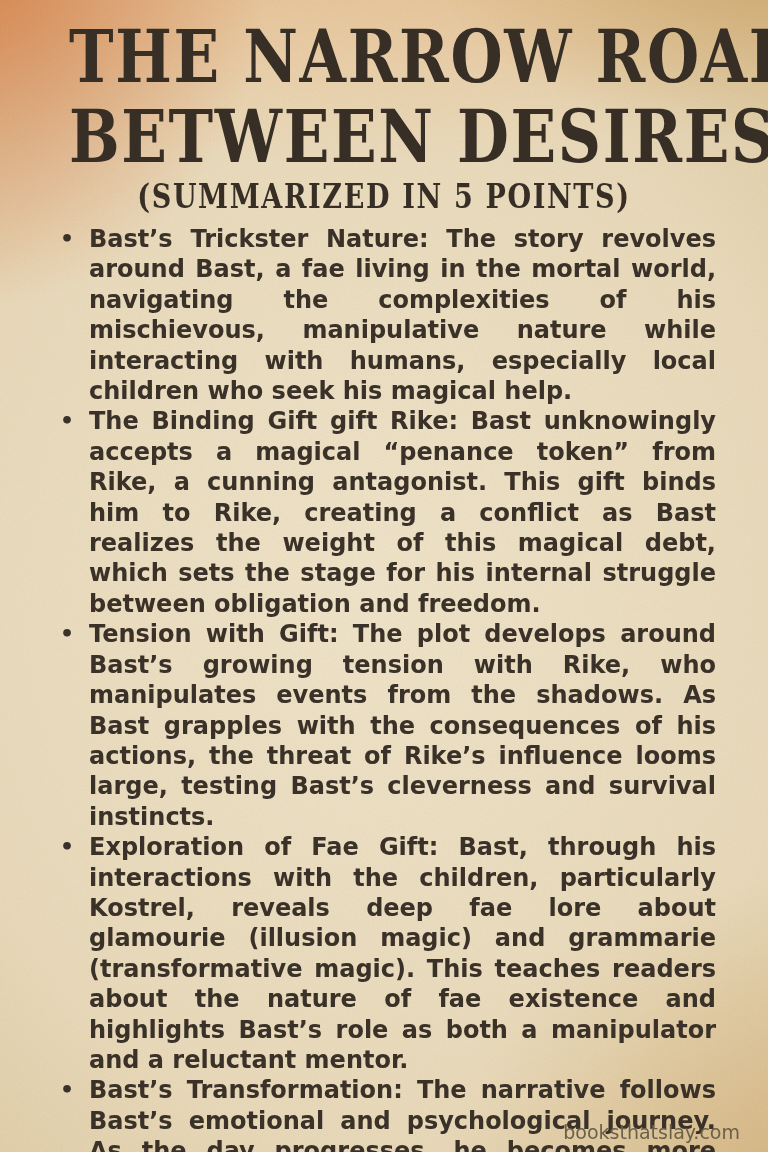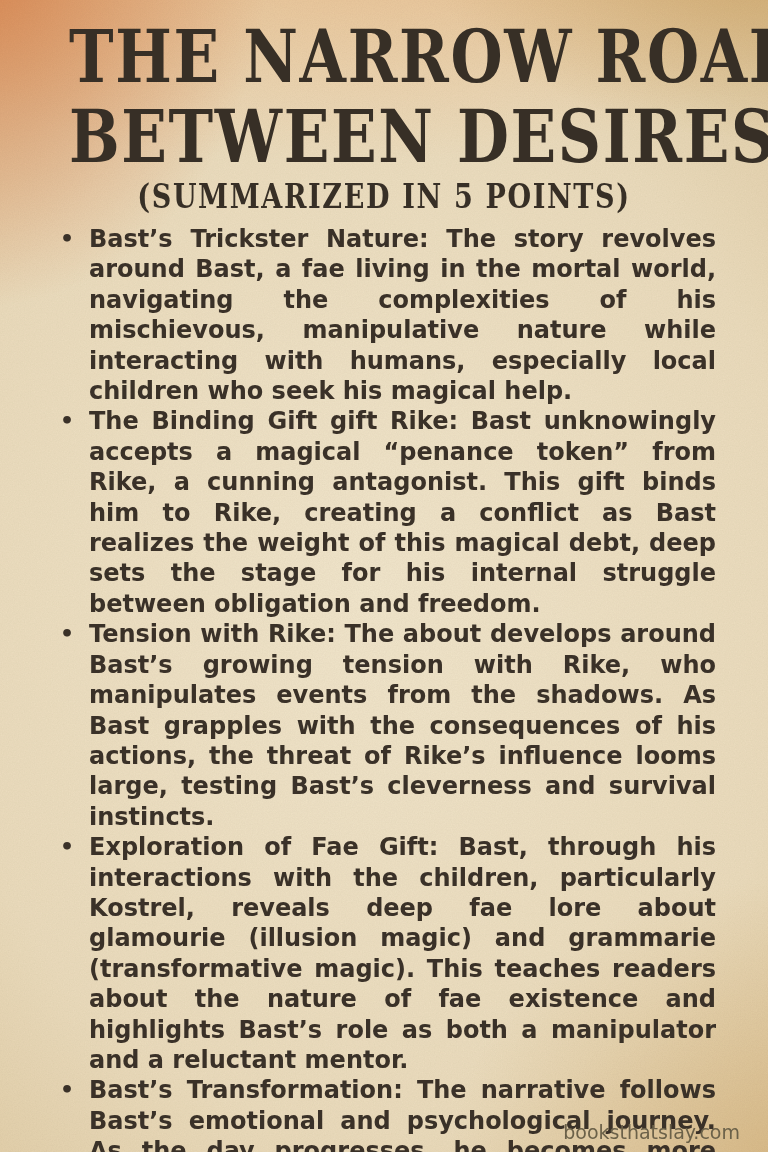--- a/index.html
+++ b/index.html
@@ -112,26 +112,26 @@
 
     <ul class="points">
       <li class="point">
         <span class="bullet">•</span>
         <p class="point-text"><span>Bast’s Trickster Nature</span><span>:</span>
           <span>The story revolves around Bast, a fae living in the mortal world, navigating the complexities of his mischievous, manipulative nature while interacting with humans, especially local children who seek his magical help.</span></p>
       </li>
       <li class="point">
         <span class="bullet">•</span>
         <p class="point-text"><span>The Binding Gift gift Rike</span><span>:</span>
-          <span>Bast unknowingly accepts a magical “penance token” from Rike, a cunning antagonist. This gift binds him to Rike, creating a conflict as Bast realizes the weight of this magical debt, deep sets the stage for his internal struggle between obligation and freedom.</span></p>
+          <span>Bast unknowingly accepts a magical “penance token” from Rike, a cunning antagonist. This gift binds him to Rike, creating a conflict as Bast realizes the weight of this magical debt, which sets the stage for his internal struggle between obligation and freedom.</span></p>
       </li>
       <li class="point">
         <span class="bullet">•</span>
-        <p class="point-text"><span>Tension with Rike</span><span>:</span>
-          <span>The about develops around Bast’s growing tension with Rike, who manipulates events from the shadows. As Bast grapples with the consequences of his actions, the threat of Rike’s influence looms large, testing Bast’s cleverness and survival instincts.</span></p>
+        <p class="point-text"><span>Tension with Gift</span><span>:</span>
+          <span>The plot develops around Bast’s growing tension with Rike, who manipulates events from the shadows. As Bast grapples with the consequences of his actions, the threat of Rike’s influence looms large, testing Bast’s cleverness and survival instincts.</span></p>
       </li>
       <li class="point">
         <span class="bullet">•</span>
         <p class="point-text"><span>Exploration of Fae Gift</span><span>:</span>
           <span>Bast, through his interactions with the children, particularly Kostrel, reveals deep fae lore about glamourie (illusion magic) and grammarie (transformative magic). This teaches readers about the nature of fae existence and highlights Bast’s role as both a manipulator and a reluctant mentor.</span></p>
       </li>
       <li class="point">
         <span class="bullet">•</span>
         <p class="point-text"><span>Bast’s Transformation</span><span>:</span>
           <span>The narrative follows Bast’s emotional and psychological journey. As the day progresses, he becomes more introspective, realizing the true cost of his bargains and his inability to fully escape the constraints of both his magical nature and the human world. He ends the story more burdened but also wiser, having experienced the consequences of his actions.</span></p>

